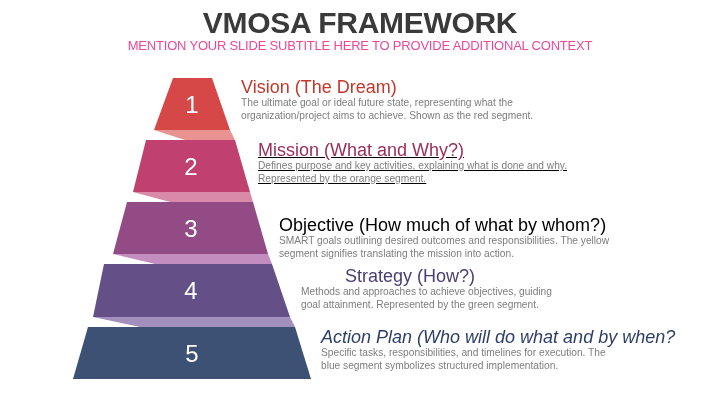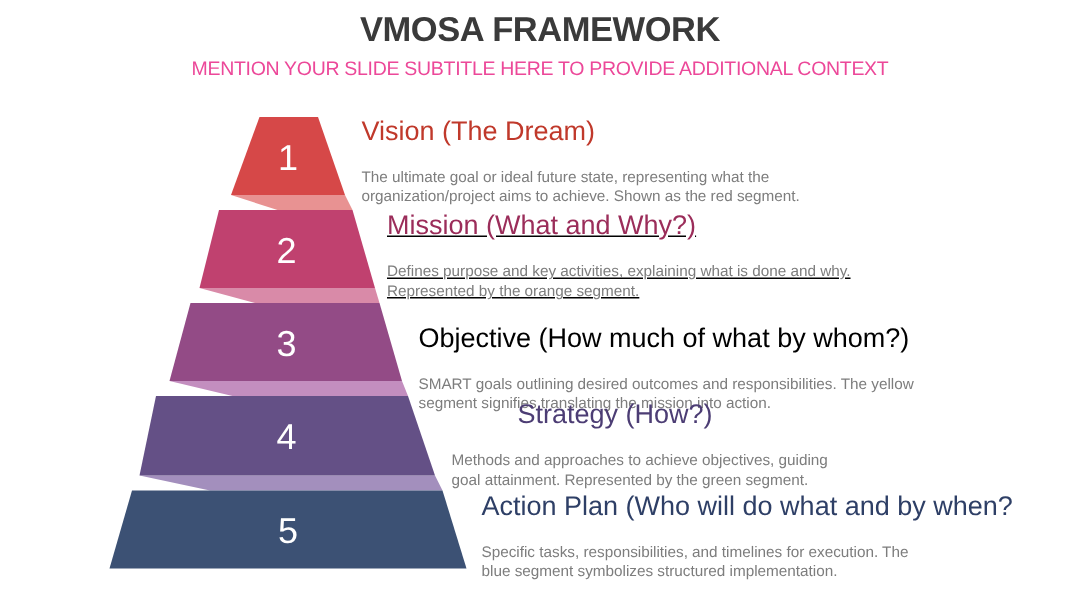--- a/index.html
+++ b/index.html
@@ -1,26 +1,26 @@
 <!DOCTYPE html>
 <html><head>
 <meta charset="utf-8">
 <style>
   html, body { margin: 0; padding: 0; }
   body { width: 720px; height: 405px; background: #ffffff; position: relative; overflow: hidden;
          font-family: "Liberation Sans", sans-serif; }
   .title { position: absolute; left: 0; top: 6px; width: 720px; text-align: center;
-           font-size: 23px; font-weight: bold; color: #3a3a3a; letter-spacing: -0.3px; }
+           font-size: 30px; font-weight: bold; color: #3a3a3a; letter-spacing: -0.3px; }
   .subtitle { position: absolute; left: 0; top: 38px; width: 720px; text-align: center;
               font-size: 13px; color: #ec4899; letter-spacing: -0.2px; }
   svg.pyramid { position: absolute; left: 0; top: 0; }
   .num { font-family: "Liberation Sans", sans-serif; font-size: 24px; fill: #ffffff; }
   .item { position: absolute; }
   .item .h { font-size: 18px; line-height: 17px; white-space: nowrap; }
-  .item .d { font-size: 10.2px; line-height: 13px; color: #7d7d7d; margin-top: 16px; }
+  .item .d { font-size: 10.2px; line-height: 13px; color: #7d7d7d; margin-top: 0; }
 </style>
 </head>
 <body>
 
 <div class="title">VMOSA FRAMEWORK</div>
 <div class="subtitle">MENTION YOUR SLIDE SUBTITLE HERE TO PROVIDE ADDITIONAL CONTEXT</div>
 
 <svg class="pyramid" width="720" height="405">
 
   <polygon points="154,130 230,130 235,140 185,140" fill="#E89292"></polygon>
@@ -64,15 +64,15 @@
   <div class="h" style="color: #000000; margin-top: 12px;">Objective (How much of what by whom?)</div>
   <div class="d">SMART goals outlining desired outcomes and responsibilities. The yellow segment signifies translating the mission into action.</div>
 </div>
 
 <div class="item" style="left:301px; top:268px; width:270px;">
   <div class="h" style="color: rgb(76, 61, 116); margin-left: 44px;">Strategy (How?)</div>
   <div class="d">Methods and approaches to achieve objectives, guiding goal attainment. Represented by the green segment.</div>
 </div>
 
 <div class="item" style="left:321px; top:329px; width:290px;">
-  <div class="h" style="color: rgb(46, 63, 102);">Action Plan (Who will do what and by when?</div>
+  <div class="h" style="color: rgb(46, 63, 102); font-style: italic;">Action Plan (Who will do what and by when?</div>
   <div class="d">Specific tasks, responsibilities, and timelines for execution. The blue segment symbolizes structured implementation.</div>
 </div>
 
 </body></html>

